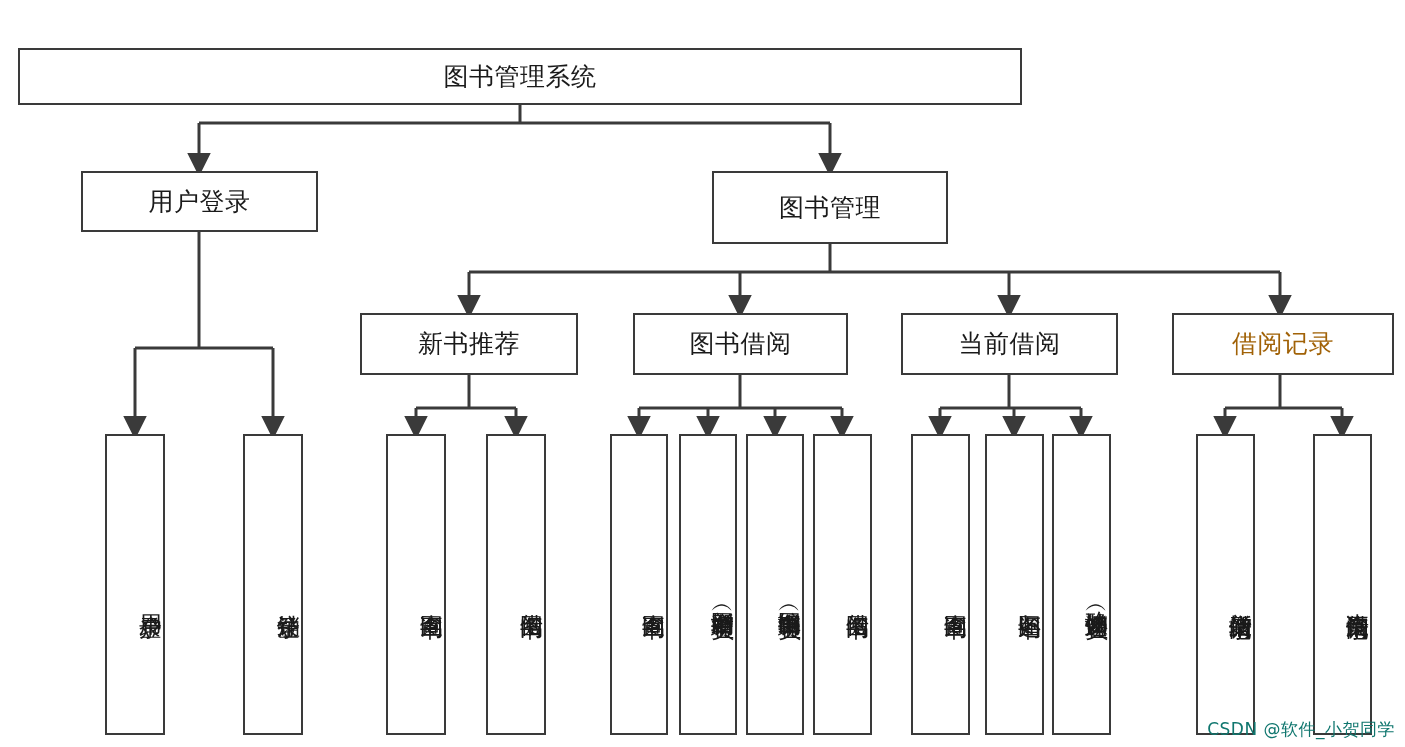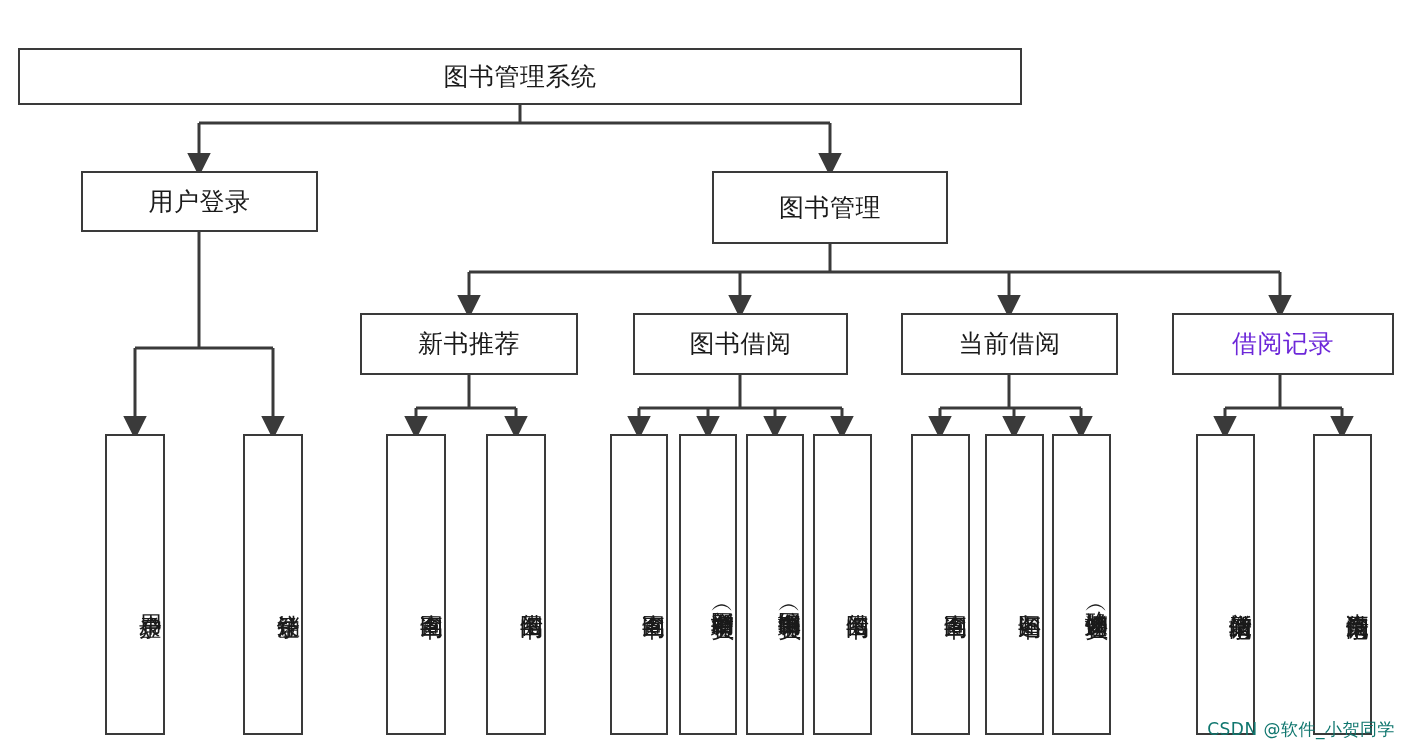--- a/index.html
+++ b/index.html
@@ -152,21 +152,21 @@
 
   <div class="node h" style="left: 360px; top: 313px; width: 218px; height: 62px; border-color: rgb(58, 58, 58); color: rgb(26, 26, 26); align-items: center;">
     <span class="lbl">新书推荐</span>
   </div>
   <div class="node h" style="left: 633px; top: 313px; width: 215px; height: 62px; border-color: rgb(58, 58, 58); color: rgb(26, 26, 26);">
     <span class="lbl">图书借阅</span>
   </div>
   <div class="node h" style="left: 901px; top: 313px; width: 217px; height: 62px; border-color: rgb(58, 58, 58); color: rgb(26, 26, 26);">
     <span class="lbl">当前借阅</span>
   </div>
-  <div class="node h" style="left: 1172px; top: 313px; width: 222px; height: 62px; border-color: rgb(58, 58, 58); color: #6d28d9;">
+  <div class="node h" style="left: 1172px; top: 313px; width: 222px; height: 62px; border-color: rgb(58, 58, 58); color: #a16207;">
     <span class="lbl">借阅记录</span>
   </div>
 
   <div class="node v" style="left: 105px; top: 434px; width: 60px; height: 301px; border-color: rgb(58, 58, 58); color: rgb(26, 26, 26);">
     <span class="lbl">用户登录</span>
   </div>
   <div class="node v" style="left: 243px; top: 434px; width: 60px; height: 301px; border-color: rgb(58, 58, 58); color: rgb(26, 26, 26);">
     <span class="lbl">注销登录</span>
   </div>
   <div class="node v" style="left: 386px; top: 434px; width: 60px; height: 301px; border-color: rgb(58, 58, 58); color: rgb(26, 26, 26);">

